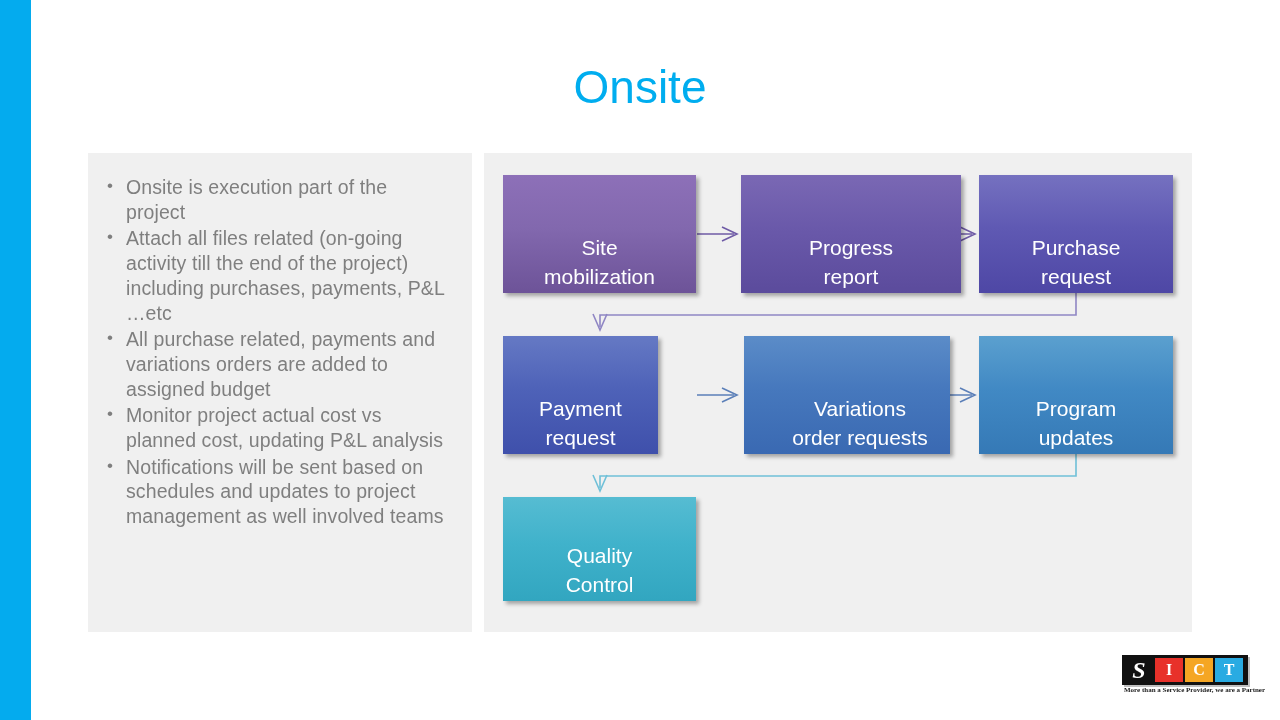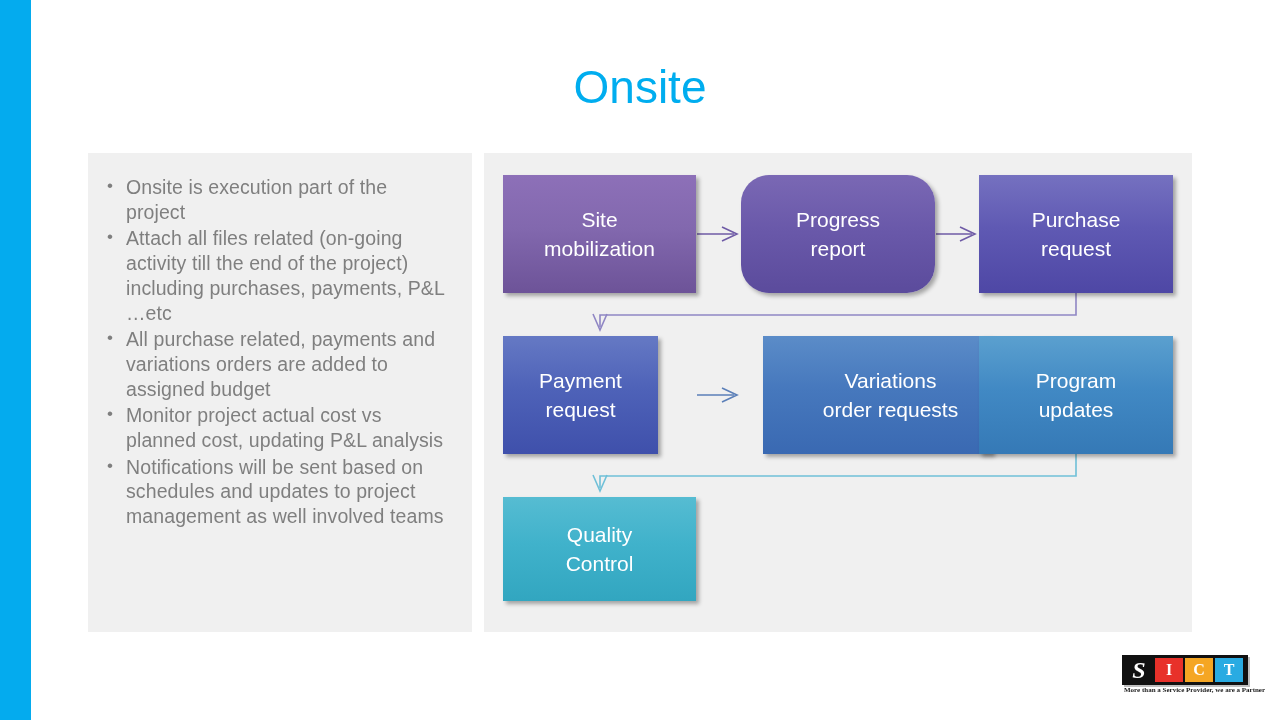--- a/index.html
+++ b/index.html
@@ -51,42 +51,42 @@
   }
 
   
   .diagram-panel{
     position:absolute;left:484px;top:153px;width:708px;height:479px;
     background:#f0f0f0;
   }
 
   .node{
     position:absolute;
-    display:flex;align-items:center;justify-content:center;
+    display:flex;align-items:flex-end;justify-content:center;
     text-align:center;
     color:#ffffff;
     font-size:21px;
     line-height:29px;
     box-shadow:3px 3px 4px rgba(0,0,0,0.32);
     box-sizing:border-box;
     padding:2px 6px;
   }
   .node span{display:block;}
 
   
   .n-site   {left:503px;top:175px;width:193px;height:118px;
              background:linear-gradient(180deg,#8d70b8 0%,#8268ae 45%,#6d5398 100%);}
-  .n-prog   {left:741px;top:175px;width:194px;height:118px;
-             background:linear-gradient(180deg,#7a68b4 0%,#6a59aa 45%,#5b4b9c 100%);border-radius:28px;}
+  .n-prog   {left:741px;top:175px;width:220px;height:118px;
+             background:linear-gradient(180deg,#7a68b4 0%,#6a59aa 45%,#5b4b9c 100%);}
   .n-purch  {left:979px;top:175px;width:194px;height:118px;
              background:linear-gradient(180deg,#7571c0 0%,#5f59b3 45%,#4e47a5 100%);}
   
   .n-pay    {left:503px;top:336px;width:155px;height:118px;
              background:linear-gradient(180deg,#6579c4 0%,#4e62b8 45%,#3f50ab 100%);}
-  .n-var    {left:763px;top:336px;width:229px;height:118px;
+  .n-var    {left:744px;top:336px;width:206px;height:118px;
              background:linear-gradient(180deg,#5b8cc8 0%,#4678bd 45%,#3a69b2 100%);padding-left:32px;}
   .n-progm  {left:979px;top:336px;width:194px;height:118px;
              background:linear-gradient(180deg,#5ba0cf 0%,#4189c4 45%,#3579b6 100%);}
   
   .n-qc     {left:503px;top:497px;width:193px;height:104px;
              background:linear-gradient(180deg,#56bcd2 0%,#40b2cb 45%,#32a6c0 100%);}
 
   .connectors{position:absolute;left:0;top:0;width:1280px;height:720px;pointer-events:none;}
 
   

